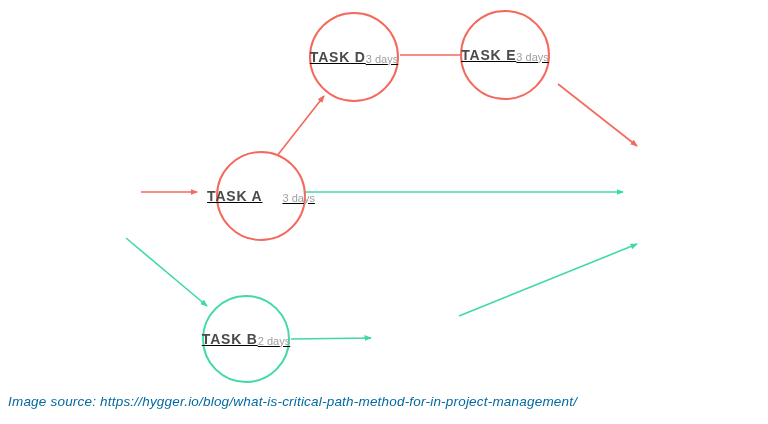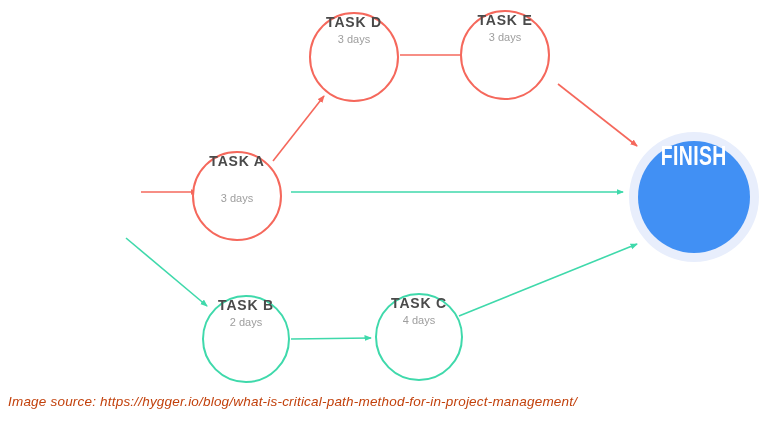--- a/index.html
+++ b/index.html
@@ -17,25 +17,25 @@
   svg.edges {
     position: absolute; left: 0; top: 0;
     width: 768px; height: 424px;
     z-index: 1;
   }
   .node {
     position: absolute;
     border-radius: 50%;
     box-sizing: border-box;
     display: flex;
-    flex-direction: column;
     align-items: center;
-    justify-content: flex-start;
+    justify-content: center;
     z-index: 2;
     background: #ffffff;
+    text-decoration: underline;
   }
   .node.terminal {
     width: 112px; height: 112px;
     background: var(--terminal-fill, #4190f4);
     box-shadow: 0 0 0 9px var(--terminal-halo, #e8eefc);
   }
   .tlabel {
     color: #ffffff;
     font-weight: bold;
     font-size: 27px;
@@ -57,21 +57,21 @@
     color: #9e9e9e;
     font-size: 11px;
     margin-top: 3px;
     white-space: nowrap;
   }
   .caption {
     position: absolute;
     left: 8px; top: 394px;
     font-style: italic;
     font-size: 13.5px;
-    color: #c2410c;
+    color: #0369a1;
     letter-spacing: 0.2px;
     z-index: 2;
   }
   .edge { fill: none; stroke-width: 1.6; }
   .edge.critical    { stroke: var(--critical, #f5685c); }
   .edge.noncritical { stroke: var(--noncritical, #3fd9ab); }
 </style>
 </head>
 <body>
 
@@ -90,44 +90,37 @@
     <line class="edge critical" x1="273" y1="161" x2="324" y2="96" marker-end="url(#arrow-critical)"></line>
     <line class="edge critical" x1="400" y1="55" x2="476" y2="55" marker-end="url(#arrow-critical)"></line>
     <line class="edge critical" x1="558" y1="84" x2="637" y2="146" marker-end="url(#arrow-critical)"></line>
     <line class="edge noncritical" x1="291" y1="192" x2="623" y2="192" marker-end="url(#arrow-noncritical)"></line>
     <line class="edge noncritical" x1="126" y1="238" x2="207" y2="306" marker-end="url(#arrow-noncritical)"></line>
     <line class="edge noncritical" x1="291" y1="339" x2="371" y2="338" marker-end="url(#arrow-noncritical)"></line>
     <line class="edge noncritical" x1="459" y1="316" x2="637" y2="244" marker-end="url(#arrow-noncritical)"></line>
   </svg>
 
 
-  <div class="node task critical" style="left:192px; top:151px; width:90px; height:90px;gap:20px;">
+  <div class="node task critical" style="left:216px; top:151px; width:90px; height:90px;gap:20px;">
     <span class="nlabel">TASK A</span>
     <span class="nsub">3 days</span>
   </div>
 
   <div class="node task critical" style="left:309px; top:12px; width:90px; height:90px;">
     <span class="nlabel">TASK D</span>
     <span class="nsub">3 days</span>
   </div>
 
   <div class="node task critical" style="left:460px; top:10px; width:90px; height:90px;">
     <span class="nlabel">TASK E</span>
     <span class="nsub">3 days</span>
   </div>
 
   <div class="node task noncritical" style="left:202px; top:295px; width:88px; height:88px;">
     <span class="nlabel">TASK B</span>
     <span class="nsub">2 days</span>
   </div>
 
-  <div class="node task noncritical" style="left:375px; top:293px; width:88px; height:88px;">
-    <span class="nlabel">TASK C</span>
-    <span class="nsub">4 days</span>
-  </div>
 
-  <div class="node terminal" style="left:638px; top:141px;">
-    <span class="tlabel">FINISH</span>
-  </div>
 
   <div class="caption">Image source: https://hygger.io/blog/what-is-critical-path-method-for-in-project-management/</div>
 
 </div>
 
 </body></html>

